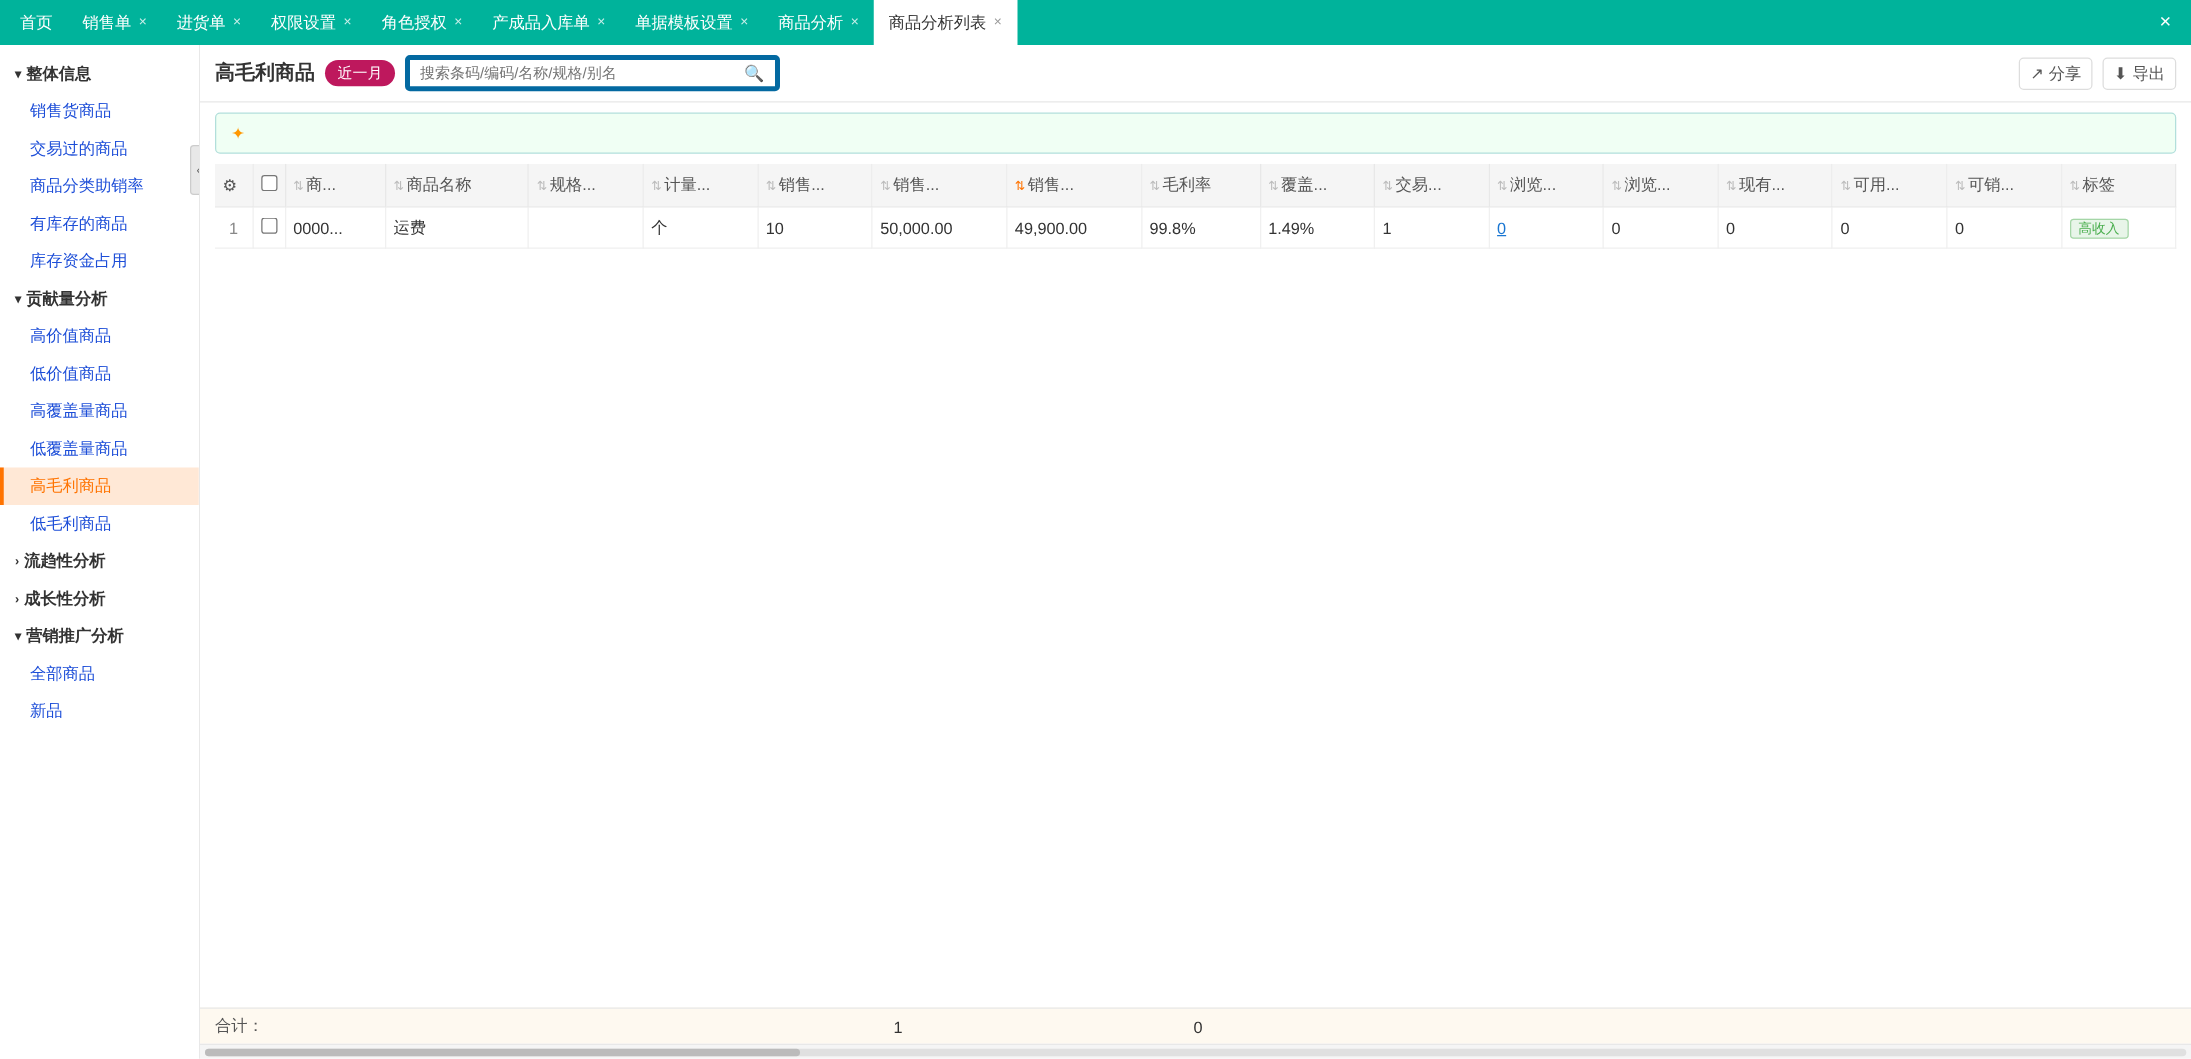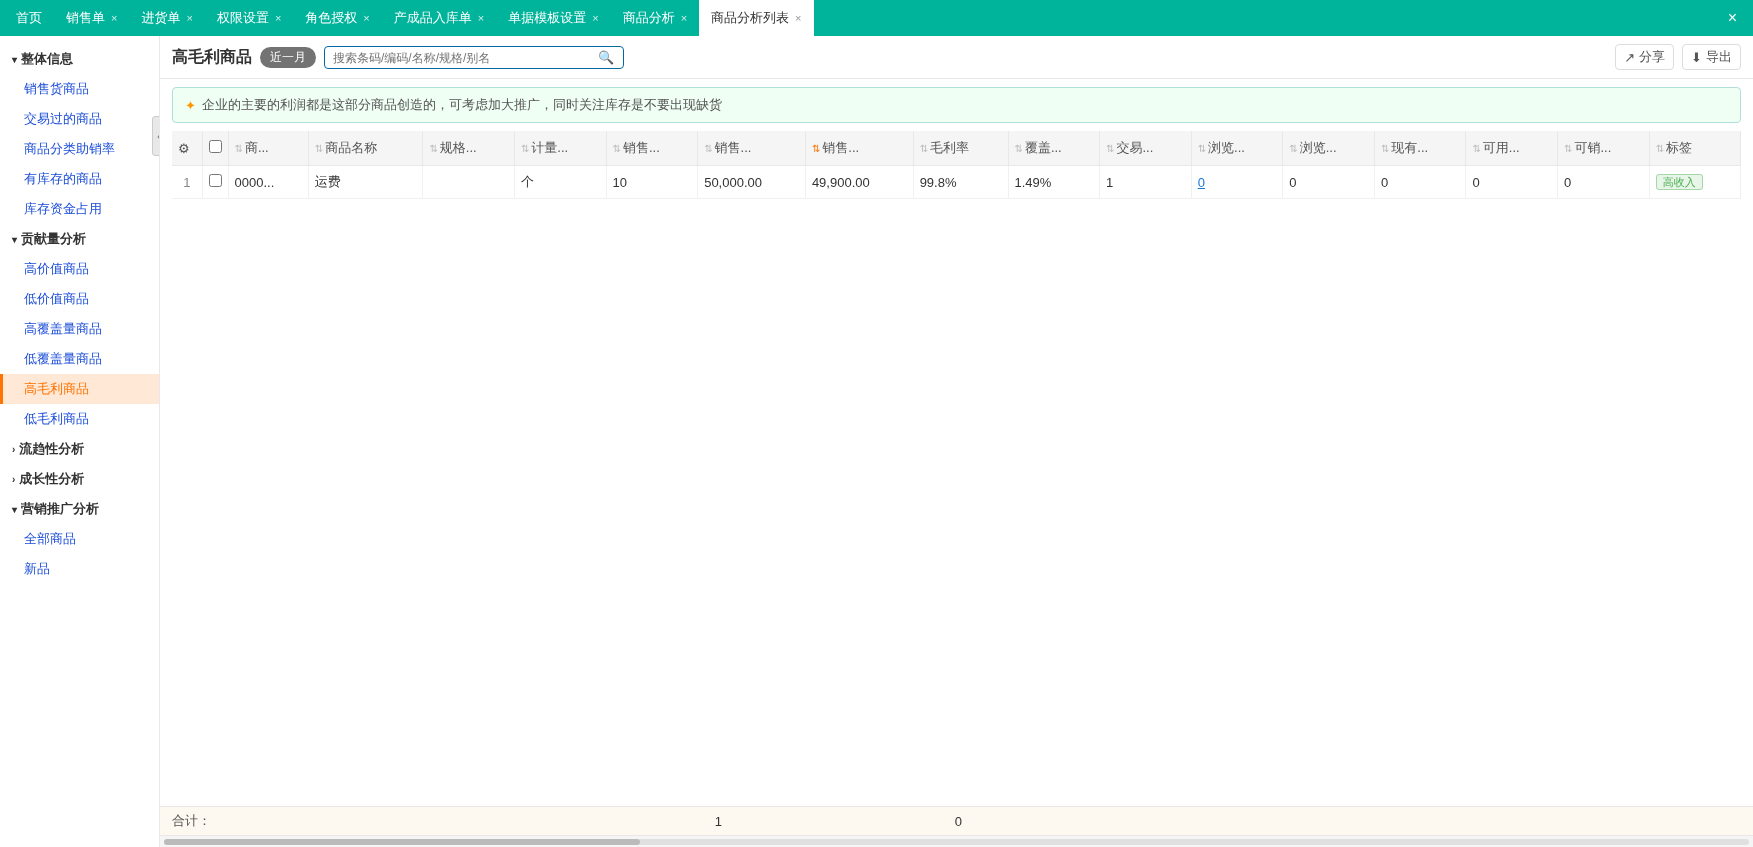--- a/index.html
+++ b/index.html
@@ -118,32 +118,32 @@
       border-bottom: 1px solid #e8e8e8;
       gap: 8px;
       flex-shrink: 0;
     }
     .content-title {
       font-size: 16px;
       font-weight: bold;
       color: #333;
     }
     .filter-btn {
-      background: #737373;
+      background: #be185d;
       color: #fff;
       border: none;
       border-radius: 12px;
       padding: 2px 10px;
       cursor: pointer;
       font-size: 12px;
     }
     .search-box {
       display: flex;
-      align-items: flex-end;
-      border: 1px solid #0369a1;
+      align-items: flex-start;
+      border: 4px solid #0369a1;
       border-radius: 4px;
       padding: 3px 8px;
       flex: 1;
       max-width: 300px;
     }
     .search-box input {
       border: none;
       outline: none;
       font-size: 12px;
       color: #999;
@@ -409,21 +409,20 @@
         </button>
         <button class="action-btn">
           <span>⬇</span>
           <span>导出</span>
         </button>
       </div>
     </div>
 
     <div class="info-banner">
       <span class="info-icon">✦</span>
-      <span>企业的主要的利润都是这部分商品创造的，可考虑加大推广，同时关注库存是不要出现缺货</span>
     </div>
 
     <div class="table-wrapper">
       <table>
         <thead>
           <tr>
             <th><span>⚙</span></th>
             <th class="checkbox-col"><input type="checkbox" style=""></th>
             <th><span class="sort-icon">⇅</span><span>商...</span></th>
             <th><span class="sort-icon">⇅</span><span>商品名称</span></th>

